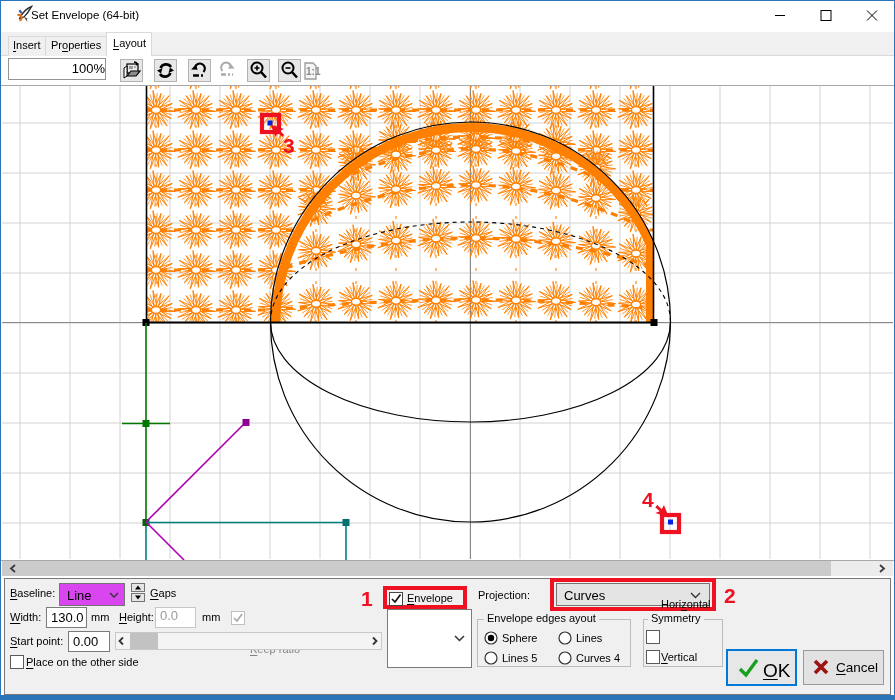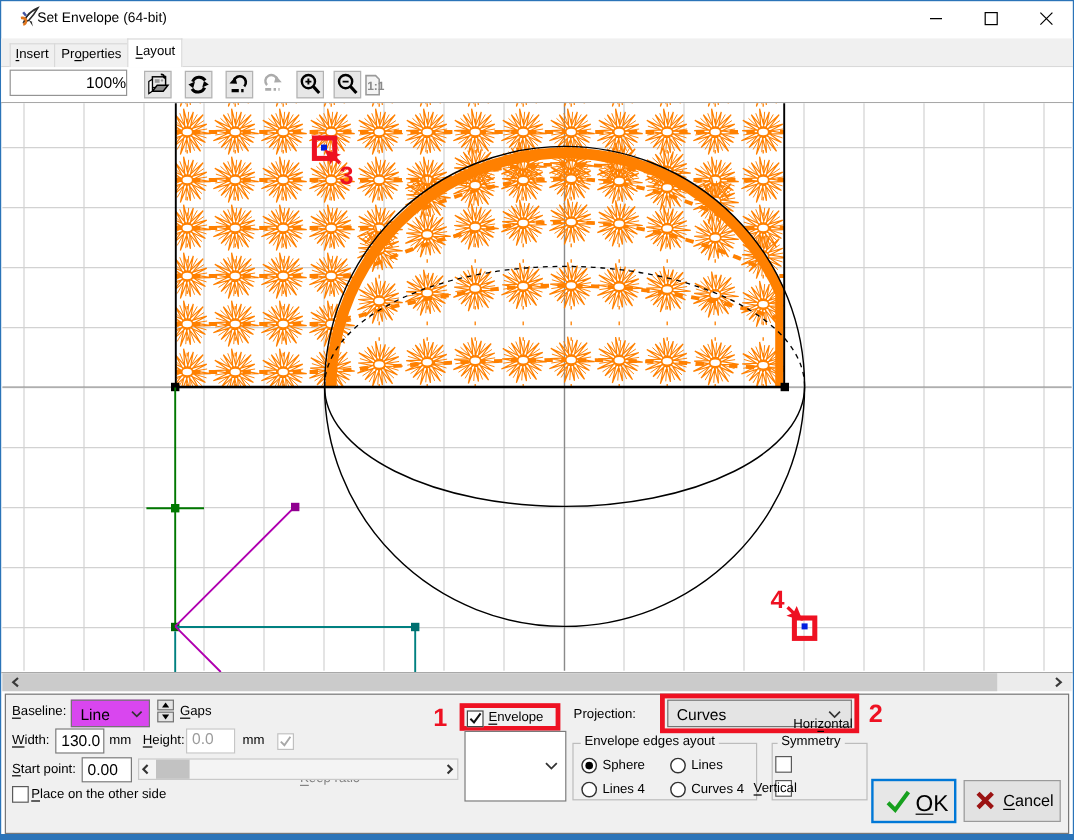--- a/index.html
+++ b/index.html
@@ -335,32 +335,32 @@
     <circle cx="7" cy="7" r="3.2" fill="#000"></circle>
   </svg>
 <div class="lbl" style="left:502px;top:632px">Sphere</div>
 <svg class="abs" style="left:558px;top:631px" width="14" height="14">
     <circle cx="7" cy="7" r="6" fill="#fff" stroke="#333" stroke-width="1.2"></circle>
   </svg>
 <div class="lbl" style="left:576px;top:632px">Lines</div>
 <svg class="abs" style="left:484px;top:651px" width="14" height="14">
     <circle cx="7" cy="7" r="6" fill="#fff" stroke="#333" stroke-width="1.2"></circle>
   </svg>
-<div class="lbl" style="left:502px;top:652px">Lines 4</div>
+<div class="lbl" style="left:502px;top:652px">Lines 5</div>
 <svg class="abs" style="left:558px;top:651px" width="14" height="14">
     <circle cx="7" cy="7" r="6" fill="#fff" stroke="#333" stroke-width="1.2"></circle>
   </svg>
 <div class="lbl" style="left:576px;top:652px">Curves 4</div>
 
 <div class="abs" style="left:643px;top:619px;width:80px;height:48px;border:1px solid #bcbcbc"></div>
 <div class="lbl" style="left:648px;top:612px;background:#f0f0f0;padding:0 3px">Symmetry</div>
 <div class="abs" style="left:646px;top:630px;width:14px;height:14px;background:#fff;border:1px solid #5a5a5a"></div>
 <div class="lbl" style="left:661px;top:598px">Hori<u>z</u>ontal</div>
 <div class="abs" style="left:646px;top:650px;width:14px;height:14px;background:#fff;border:1px solid #5a5a5a"></div>
-<div class="lbl" style="left:628px;top:651px"><u>V</u>ertical</div>
+<div class="lbl" style="left:661px;top:651px"><u>V</u>ertical</div>
 
 <div class="abs" style="left:726px;top:649px;width:71px;height:37px;background:#e7e7e7;border:2px solid #0078d7"></div>
 <svg class="abs" style="left:737px;top:657px" width="22" height="21">
     <path d="M3 12l6 6 11-15" fill="none" stroke="#17a01e" stroke-width="3.4"></path>
   </svg>
 <div class="lbl" style="left:763px;top:660px;font-size:19px"><u>O</u>K</div>
 <div class="abs" style="left:803px;top:650px;width:81px;height:35px;background:#e2e2e2;border:1px solid #9a9a9a"></div>
 <svg class="abs" style="left:812px;top:658px" width="18" height="18">
     <path d="M3 3l12 12M15 3L3 15" stroke="#9b1313" stroke-width="3.6"></path>
   </svg>

